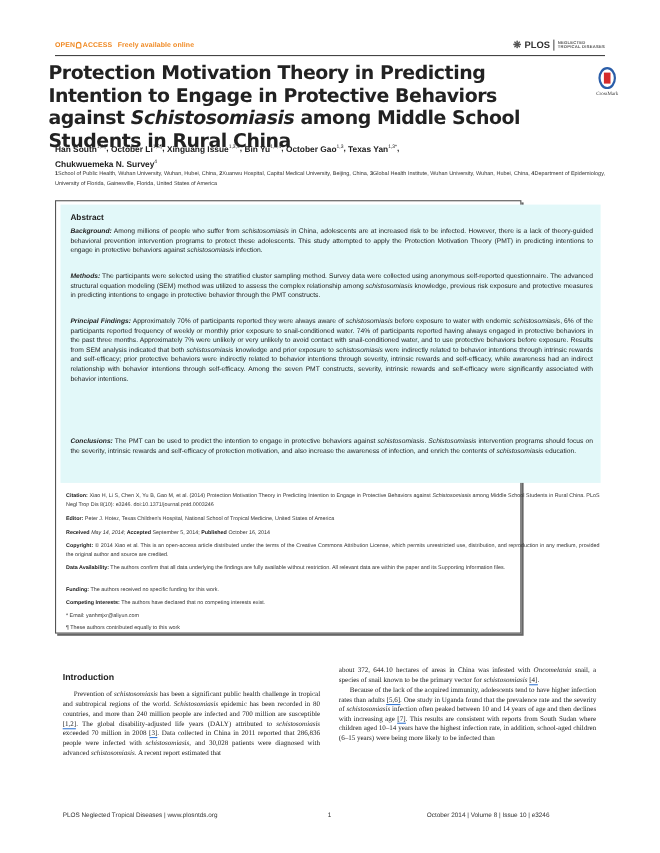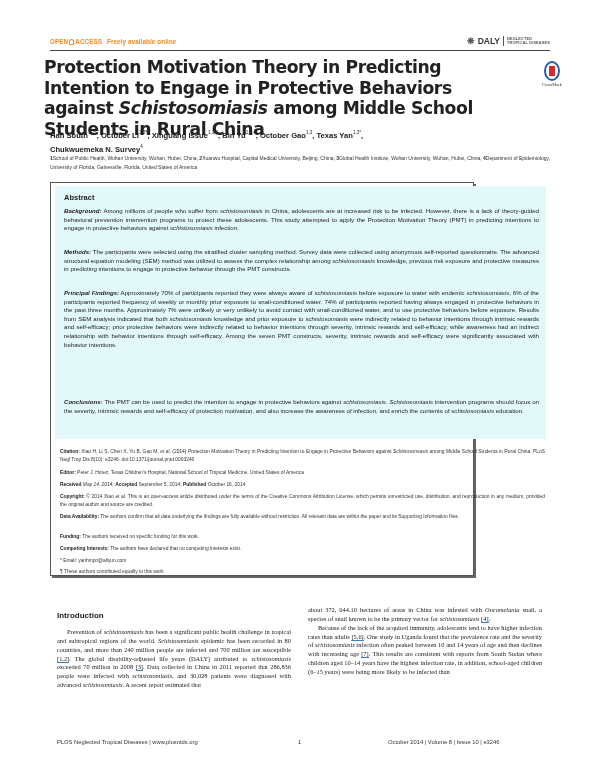--- a/index.html
+++ b/index.html
@@ -48,21 +48,21 @@
 </head>
 <body>
 
 <div class="header">
   <div class="oa">
     <span>OPEN</span><span class="lock"></span><span>ACCESS</span>
     <span class="free">Freely available online</span>
   </div>
   <div class="plos">
     <span class="star">❋</span>
-    <span>DALY</span>
+    <span>PLOS</span>
     <span class="sep"></span>
     <span class="journal"><span>NEGLECTED</span><br><span>TROPICAL DISEASES</span></span>
   </div>
 </div>
 
 <div class="title"><span>Protection Motivation Theory in Predicting Intention to Engage in Protective Behaviors against </span><i>Schistosomiasis</i><span> among Middle School Students in Rural China</span></div>
 
 <div class="crossmark">
   <div class="cm-circle"></div>
   <div class="cm-label">CrossMark</div>

